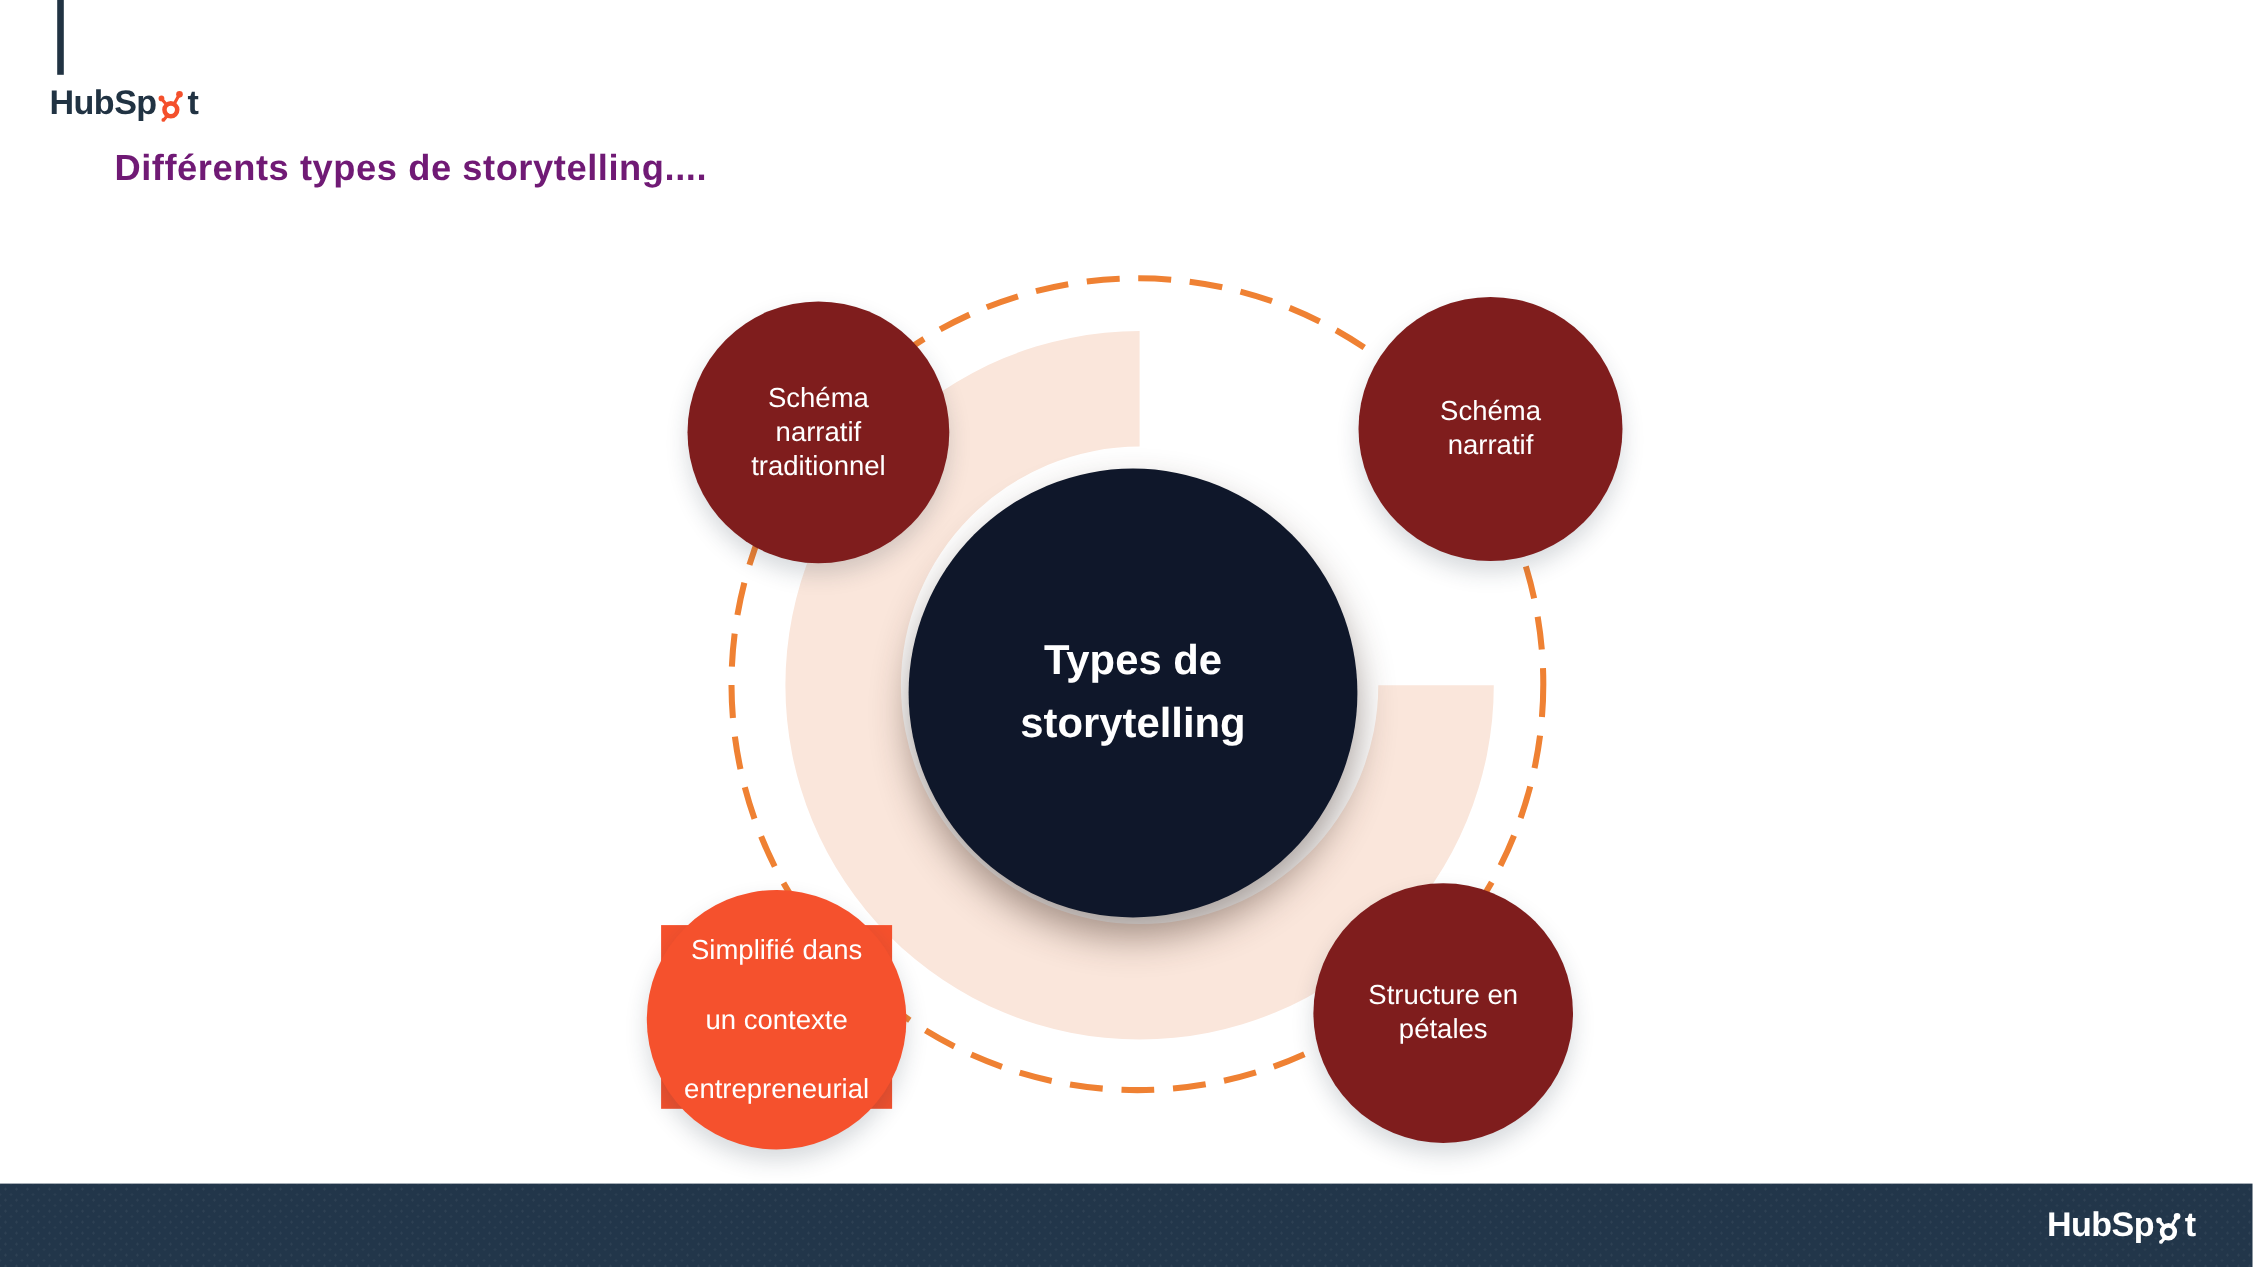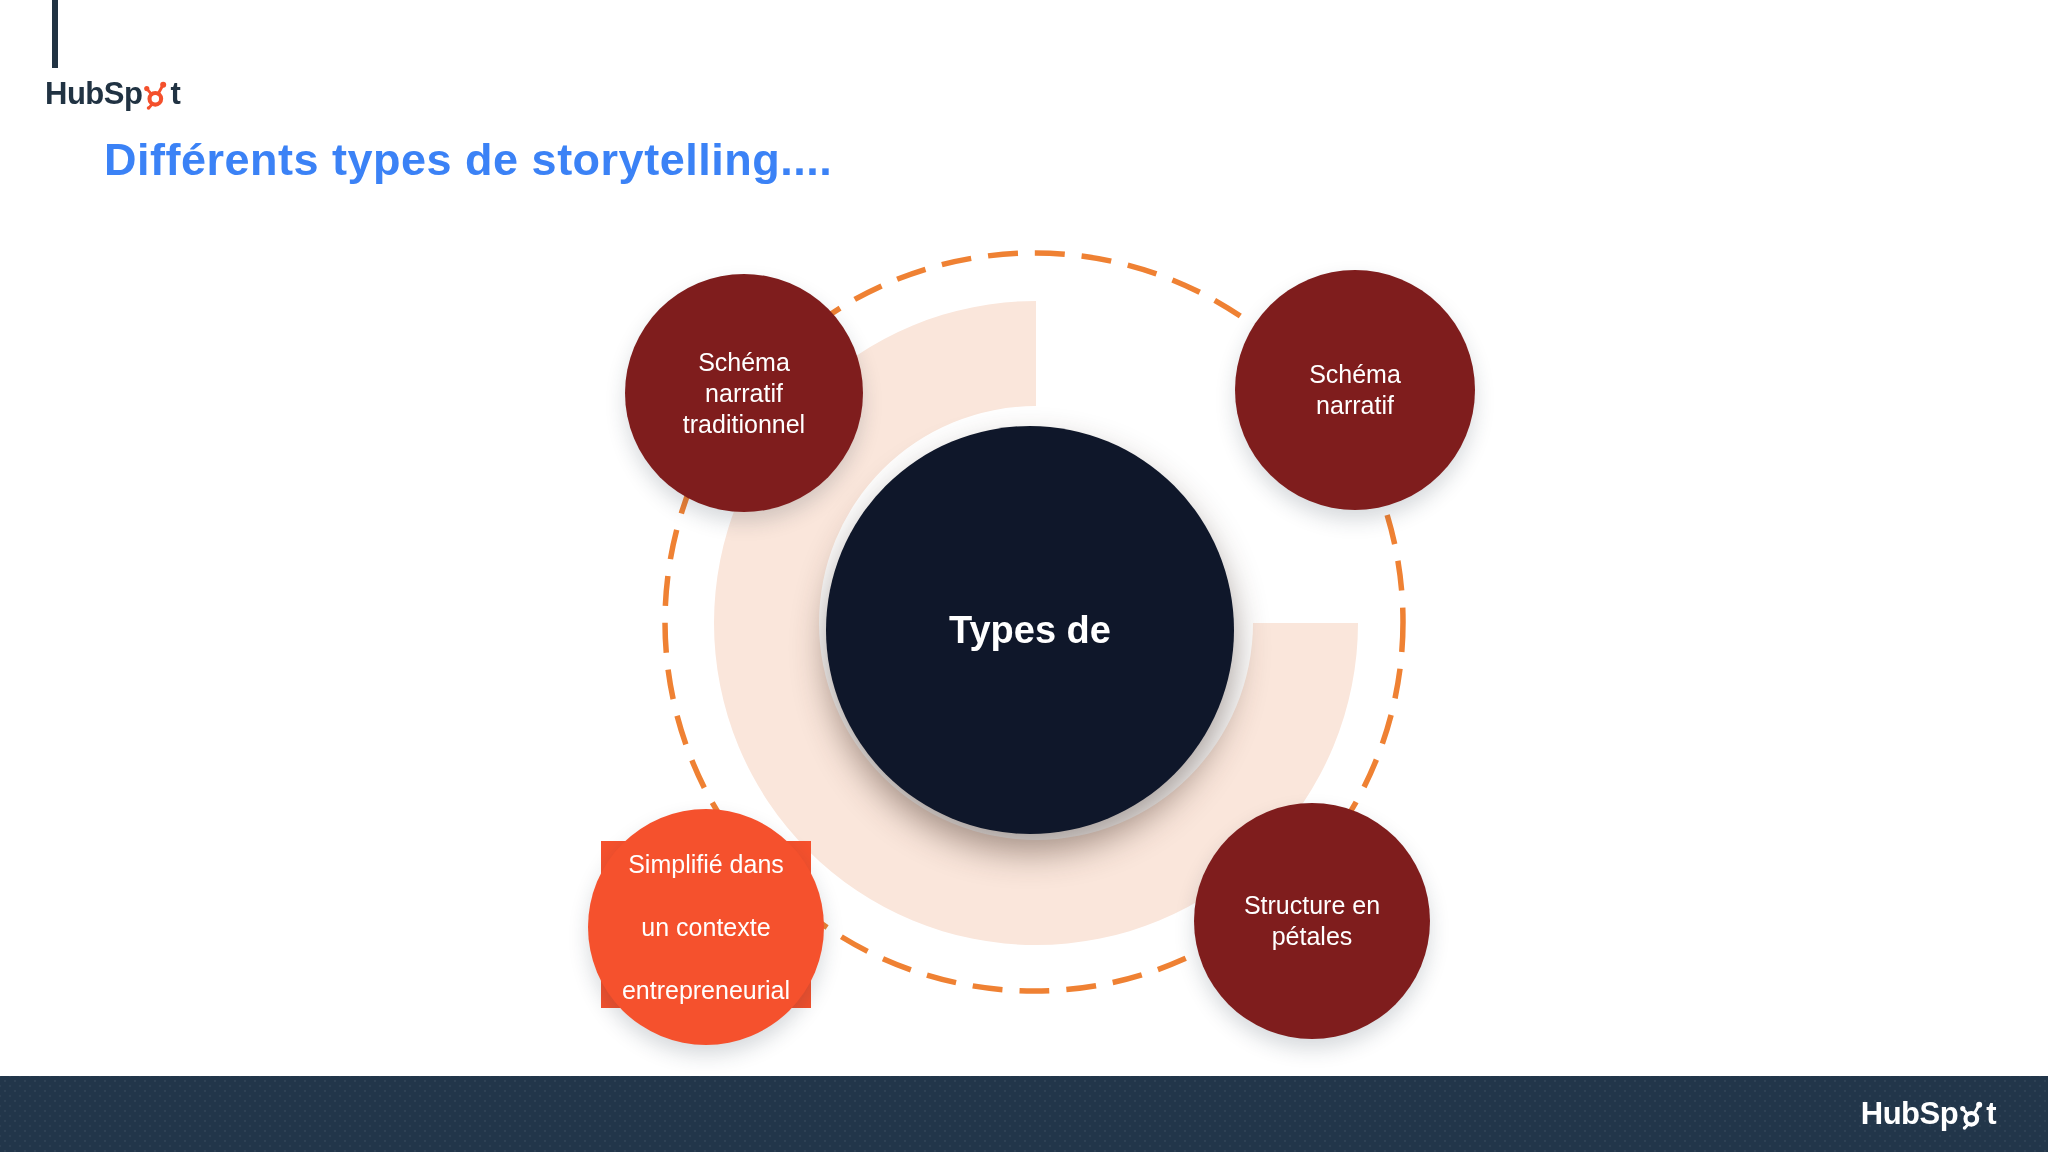--- a/index.html
+++ b/index.html
@@ -2,27 +2,27 @@
 <html><head>
 <meta charset="utf-8">
 <style>
   html,body{margin:0;padding:0;background:#ffffff;}
   .slide{
     position:relative;width:2048px;height:1152px;overflow:hidden;background:#ffffff;
     font-family:"Liberation Sans", sans-serif;
   }
   
   .accent-tick{position:absolute;left:52px;top:0;width:6px;height:68px;background:#213343;}
-  .logo{display:flex;align-items:center;font-weight:700;letter-spacing:-0.5px;}
+  .logo{display:flex;align-items:flex-end;font-weight:700;letter-spacing:-0.5px;}
   .logo-top{position:absolute;left:45px;top:76px;font-size:31px;color:#213343;}
   .sprocket{display:inline-block;width:26px;height:34px;vertical-align:-7px;margin:0 1px;}
   .logo-top .sprocket{color:#f4502c;}
   .slide-title{
     position:absolute;left:104px;top:134px;margin:0;
-    font-size:45px;font-weight:700;color:#3b82f6;letter-spacing:0.5px;
+    font-size:33px;font-weight:700;color:#701a75;letter-spacing:0.5px;
   }
   
   .decor-svg{position:absolute;left:0;top:0;width:2048px;height:1152px;z-index:1;}
   .circle{
     position:absolute;border-radius:50%;display:flex;flex-direction:column;
     align-items:center;justify-content:center;text-align:center;color:#ffffff;
   }
   .satellite{
     background:#7f1d1d;z-index:3;
     font-size:25px;line-height:31px;font-weight:400;
@@ -108,20 +108,21 @@
     </div>
   </div>
 
   <div class="circle satellite sat-br">
     <div>Structure en</div>
     <div>pétales</div>
   </div>
 
   <div class="circle center-circle">
     <div>Types de</div>
+    <div>storytelling</div>
   </div>
 
   <div class="footer-bar">
     <div class="logo logo-bottom">
       <span>HubSp</span>
         <span class="sprocket"><svg viewBox="0 0 38 46" width="26" height="34">
         <circle cx="18" cy="30" r="8.5" fill="none" stroke="currentColor" stroke-width="6"></circle>
         <g stroke="currentColor" stroke-width="4.2" stroke-linecap="round">
           <line x1="22" y1="23" x2="28" y2="12"></line>
           <line x1="13" y1="24" x2="7" y2="17"></line>

